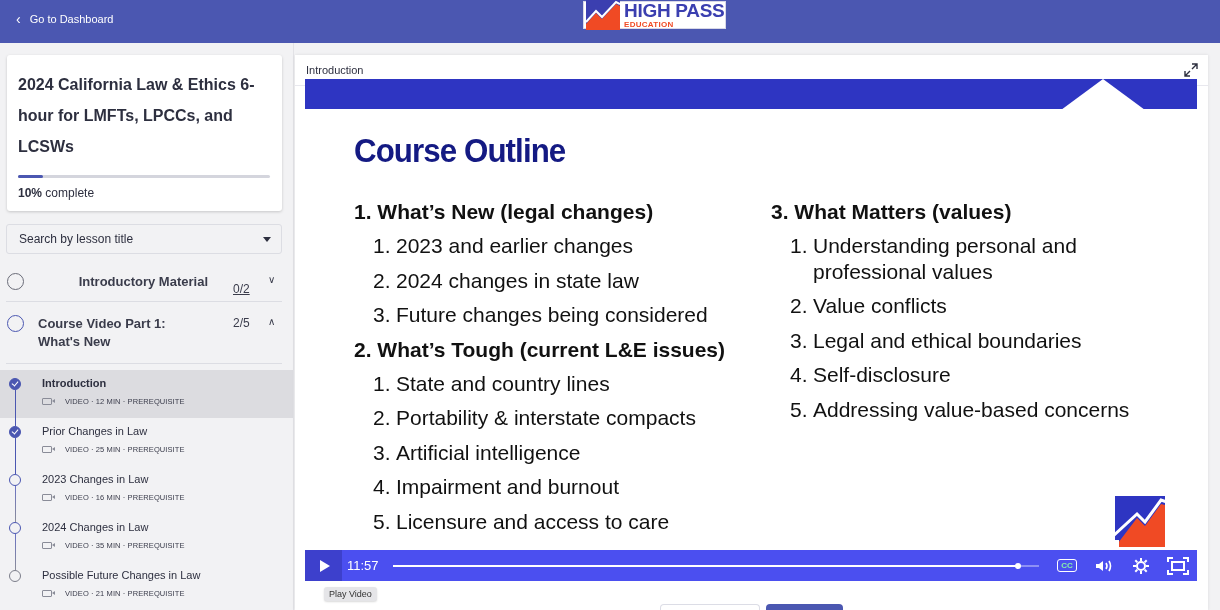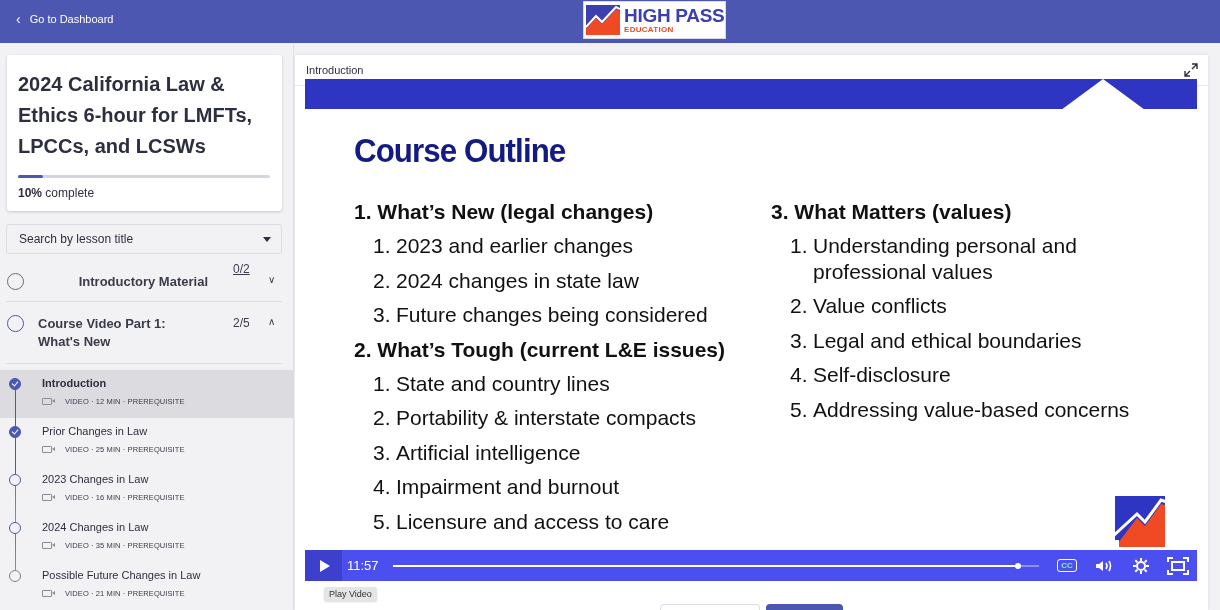--- a/index.html
+++ b/index.html
@@ -3,30 +3,30 @@
 <meta charset="utf-8">
 <style>
   * { box-sizing: border-box; margin: 0; padding: 0; }
   html, body { width: 1220px; height: 610px; overflow: hidden; }
   body { font-family: "Liberation Sans", sans-serif; background: #f2f2f4; color: #2d2f3f; position: relative; }
 
   
   .topbar { position: absolute; left: 0; top: 0; width: 1220px; height: 43px; background: #4b57b1; }
   .back-link { position: absolute; left: 16px; top: 12px; display: flex; align-items: center; color: #fff; font-size: 11px; cursor: pointer; }
   .back-link .chev { font-size: 14px; margin-right: 9px; line-height: 1; }
-  .logo { position: absolute; left: 583px; top: 1px; width: 143px; height: 38px; background: #fff; border: 1px solid #d8d8e8; display: flex; align-items: center; padding-left: 2px; }
+  .logo { position: absolute; left: 583px; top: 1px; width: 143px; height: 28px; background: #fff; border: 1px solid #d8d8e8; display: flex; align-items: center; padding-left: 2px; }
   .logo-mark { width: 34px; height: 30px; }
   .logo-text { margin-left: 4px; display: flex; flex-direction: column; line-height: 1; }
   .logo-text .l1 { font-weight: bold; font-size: 19px; color: #3b3fb0; letter-spacing: -0.3px; }
   .logo-text .l2 { font-weight: bold; font-size: 8px; color: #f04a24; margin-top: 1px; letter-spacing: 0.3px; }
 
   
   .sidebar { position: absolute; left: 0; top: 43px; width: 294px; height: 567px; background: #f2f2f4; border-right: 1px solid #e2e2e6; overflow: hidden; }
   .course-card { position: absolute; left: 7px; top: 12px; width: 275px; height: 156px; background: #fff; border-radius: 3px; box-shadow: 0 1px 3px rgba(0,0,0,0.18); padding: 14px 11px; }
-  .course-title { font-size: 20px; font-weight: bold; line-height: 31px; color: #2d2f3f; }
+  .course-title { font-size: 16px; font-weight: bold; line-height: 31px; color: #2d2f3f; }
   .progress-track { margin-top: 13px; width: 252px; height: 3px; background: #d4d5dd; border-radius: 2px; position: relative; }
   .progress-fill { position: absolute; left: 0; top: 0; height: 3px; width: 10%; background: #4b57b1; border-radius: 2px; }
   .progress-text { margin-top: 8px; font-size: 12px; color: #2d2f3f; }
   .progress-text b { font-weight: bold; }
 
   .search-box { position: absolute; left: 6px; top: 181px; width: 276px; height: 30px; border: 1px solid #dcdde3; border-radius: 3px; background: #f2f2f4; display: flex; align-items: center; padding: 0 10px 0 12px; justify-content: space-between; cursor: pointer; }
   .search-box .ph { font-size: 12px; color: #2d2f3f; }
   .caret-down { width: 0; height: 0; border-left: 4px solid transparent; border-right: 4px solid transparent; border-top: 5px solid #2d2f3f; }
 
   .section { position: absolute; left: 6px; width: 276px; border-bottom: 1px solid #dcdde3; cursor: pointer; }
@@ -122,21 +122,21 @@
   </div>
 
   <div class="search-box">
     <span class="ph">Search by lesson title</span>
     <span class="caret-down"></span>
   </div>
 
   <div class="section" style="top:219px;height:40px;">
     <span class="circle" style="top:11px;"></span>
     <span class="stitle" style="top:11px;text-align:right;">Introductory Material</span>
-    <span class="count" style="top:0;text-decoration:underline;">0/2</span>
+    <span class="count" style="top:20px;text-decoration:underline;">0/2</span>
     <span class="chev" style="top:12px;">∨</span>
   </div>
 
   <div class="section" style="top:260px;height:61px;">
     <span class="circle blue" style="top:12px;"></span>
     <span class="stitle" style="top:12px;">Course Video Part 1: What's New</span>
     <span class="count" style="top:13px;text-align:center;">2/5</span>
     <span class="chev" style="top:13px;">∧</span>
   </div>
 

